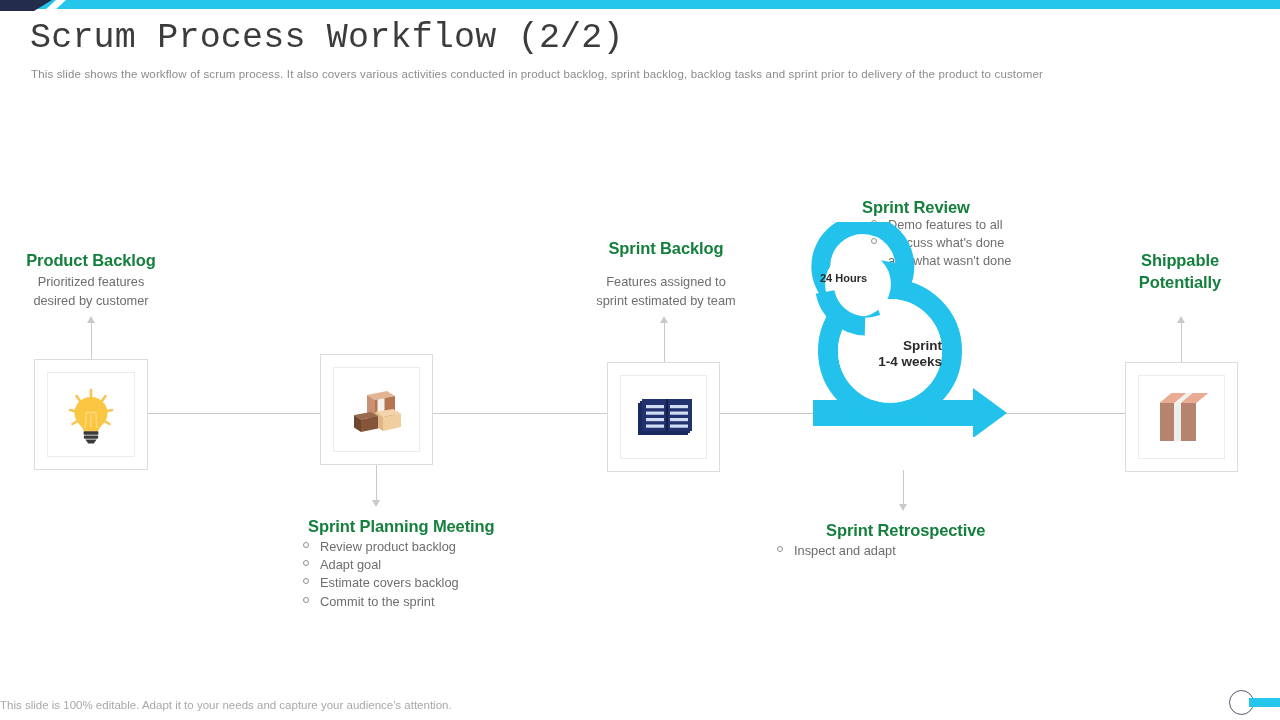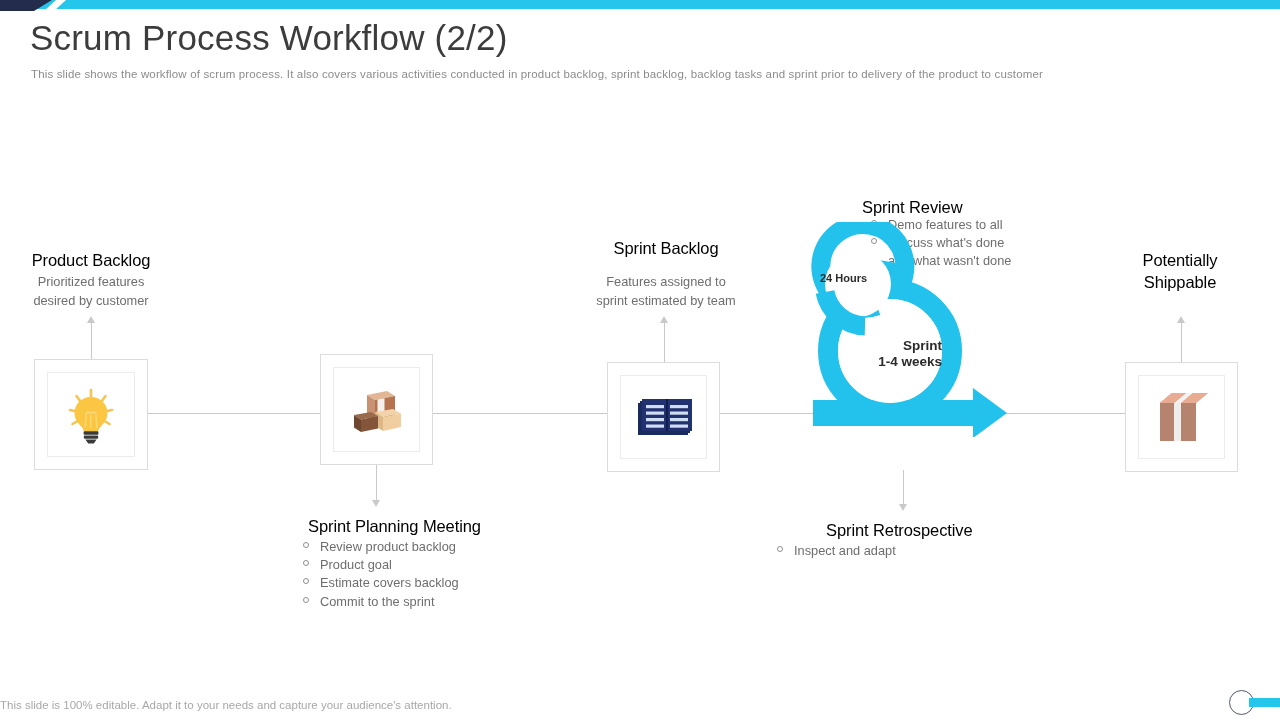--- a/index.html
+++ b/index.html
@@ -39,21 +39,21 @@
   }
 
   
   .page-title {
     position: absolute;
     left: 30px; top: 18px;
     font-size: 35px;
     font-weight: 400;
     color: #3c3c3c;
     letter-spacing: 0.2px;
-    font-family: Liberation Sans, sans-serif;
+    font-family: Liberation Mono, monospace;
     white-space: nowrap;
   }
   .page-subtitle {
     position: absolute;
     left: 31px; top: 68px;
     font-size: 11.5px;
     color: #8c8c8c;
     white-space: nowrap;
     letter-spacing: 0.15px;
   }
@@ -96,22 +96,22 @@
     border-left: 4.5px solid transparent;
     border-right: 4.5px solid transparent;
   }
   .arrow-up { border-bottom: 7px solid #c9c9c9; }
   .arrow-down { border-top: 7px solid #c9c9c9; }
 
   
   .node-title {
     position: absolute;
     font-size: 16.5px;
-    font-weight: normal;
-    color: #000000;
+    font-weight: bold;
+    color: #15803d;
     letter-spacing: -0.1px;
     line-height: 22px;
   }
   .node-desc {
     position: absolute;
     font-size: 12.8px;
     color: #6e6e6e;
     line-height: 19px;
   }
   .center { text-align: center; }
@@ -252,21 +252,21 @@
       <polygon points="15,40.5 32,37 32,49.5 15,53" fill="#855539"></polygon>
     </svg>
   </div>
 </div>
 <div class="vline" style="left:376px; top:465px; height:36px;"></div>
 <div class="arrow-down" style="left:372px; top:500px;"></div>
 
 <div class="node-title" style="left:308px; top:515px; width:320px;">Sprint Planning Meeting</div>
 <ul class="bullets" style="left:302px; top:538px;">
   <li><span class="bul"></span><span>Review product backlog</span></li>
-  <li><span class="bul"></span><span>Product goal</span></li>
+  <li><span class="bul"></span><span>Adapt goal</span></li>
   <li><span class="bul"></span><span>Estimate covers backlog</span></li>
   <li><span class="bul"></span><span>Commit to the sprint</span></li>
 </ul>
 
 <div class="node-title center" style="left:570px; top:237px; width:192px;text-align:center;">Sprint Backlog</div>
 <div class="node-desc center" style="left:570px; top:272px; width:192px;">Features assigned to</div>
 <div class="node-desc center" style="left:570px; top:291px; width:192px;">sprint estimated by team</div>
 <div class="vline" style="left:664px; top:322px; height:40px;"></div>
 <div class="arrow-up" style="left:660px; top:316px;"></div>
 
@@ -332,22 +332,22 @@
 </div>
 
 <div class="vline" style="left:903px; top:470px; height:35px;"></div>
 <div class="arrow-down" style="left:899px; top:504px;"></div>
 <div class="node-title" style="left:826px; top:519px; width:300px;">Sprint Retrospective</div>
 <ul class="bullets" style="left:776px; top:542px;">
   <li><span class="bul"></span><span>Inspect and adapt</span></li>
 </ul>
 
 <div class="node-title center" style="left:1080px; top:249px; width:200px;">
+  <div>Shippable</div>
   <div>Potentially</div>
-  <div>Shippable</div>
 </div>
 <div class="vline" style="left:1181px; top:322px; height:40px;"></div>
 <div class="arrow-up" style="left:1177px; top:316px;"></div>
 
 <div class="icon-card" style="left:1125px; top:362px; width:113px; height:110px;">
   <div class="icon-card-inner"></div>
   <div class="icon-holder">
     <svg width="60" height="60" viewBox="0 0 60 60">
 
       <polygon points="8,16 20,6 56,6 44,16" fill="#e3a88f"></polygon>

